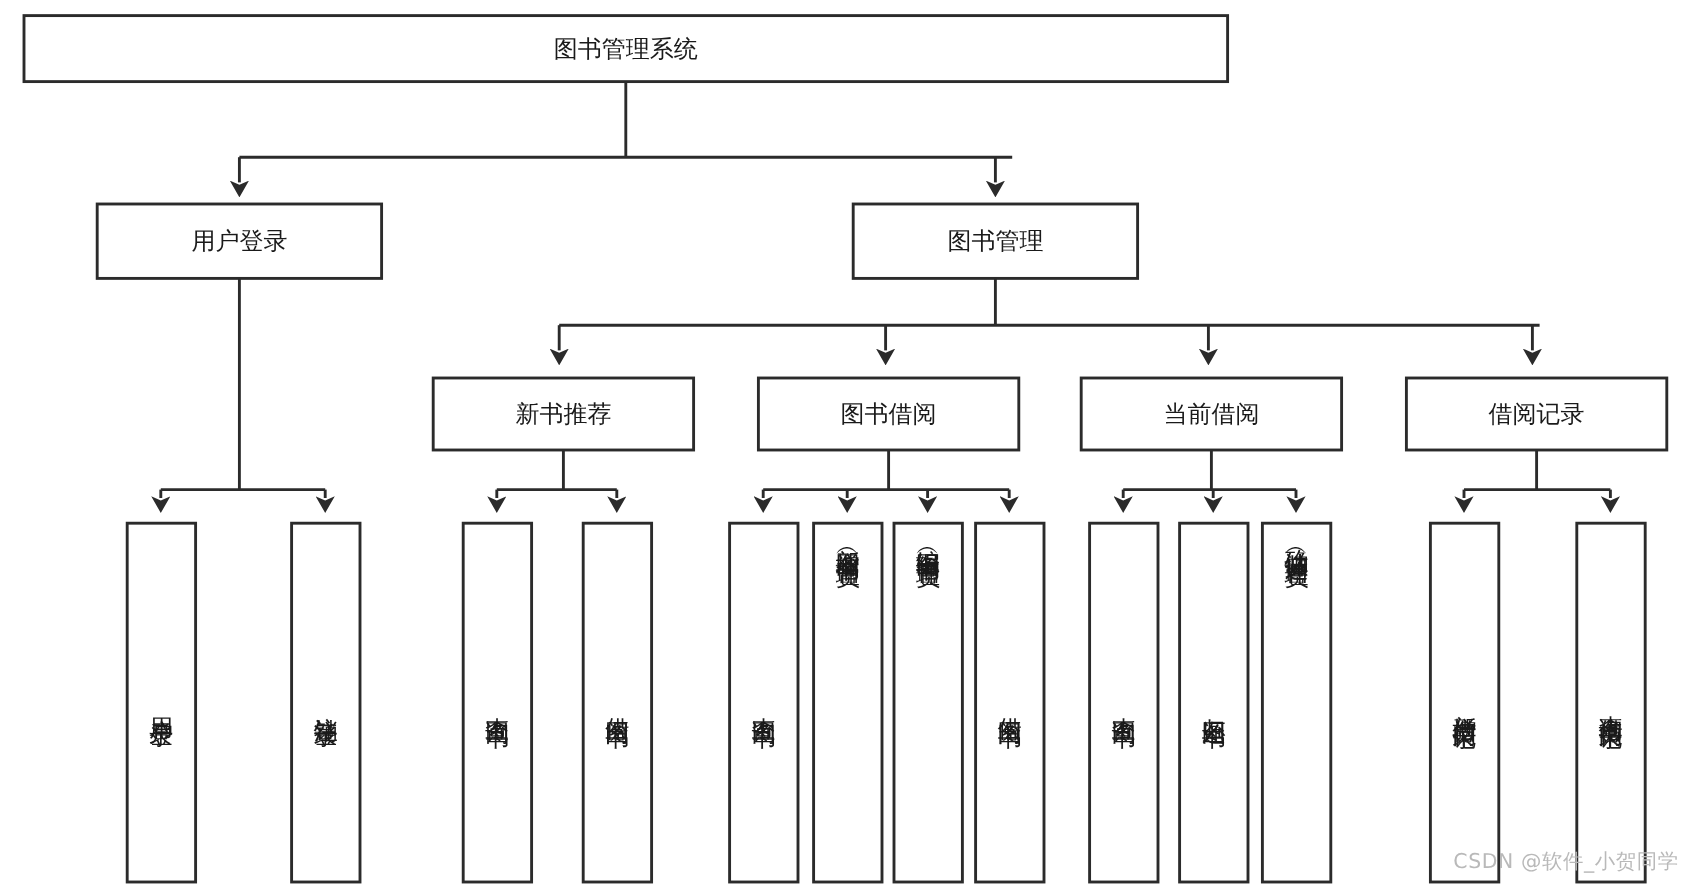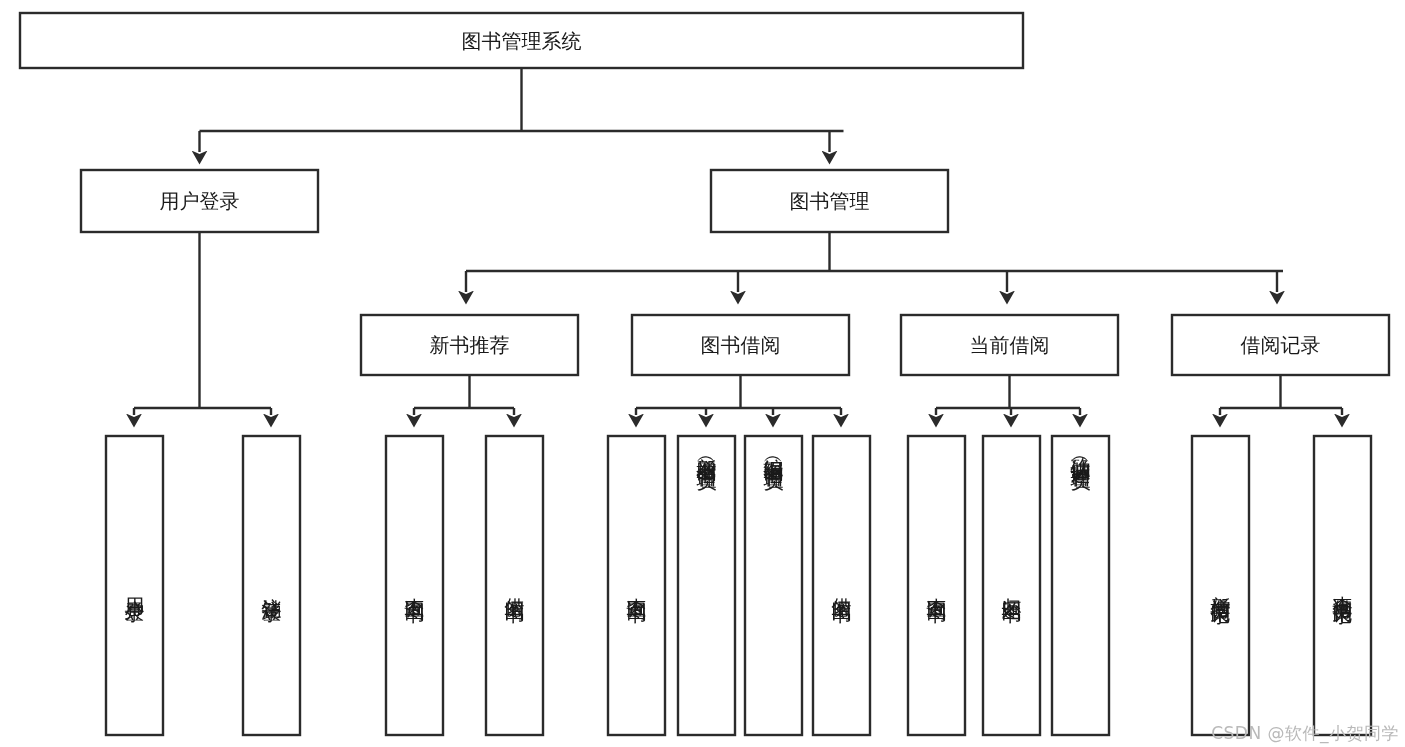--- a/index.html
+++ b/index.html
@@ -63,21 +63,21 @@
     font-size: 20px;
     line-height: 1.34;
     letter-spacing: 2px;
     color: #1a1a1a;
     white-space: nowrap;
     text-align: center;
   }
   .watermark {
     position: absolute;
     right: 6px;
-    bottom: 2px;
+    bottom: 18px;
     font-family: "DejaVu Sans", "Liberation Sans", sans-serif;
     font-size: 17px;
     color: #b9b9b9;
     letter-spacing: 0.5px;
     white-space: nowrap;
   }
 </style>
 </head>
 <body>
 

